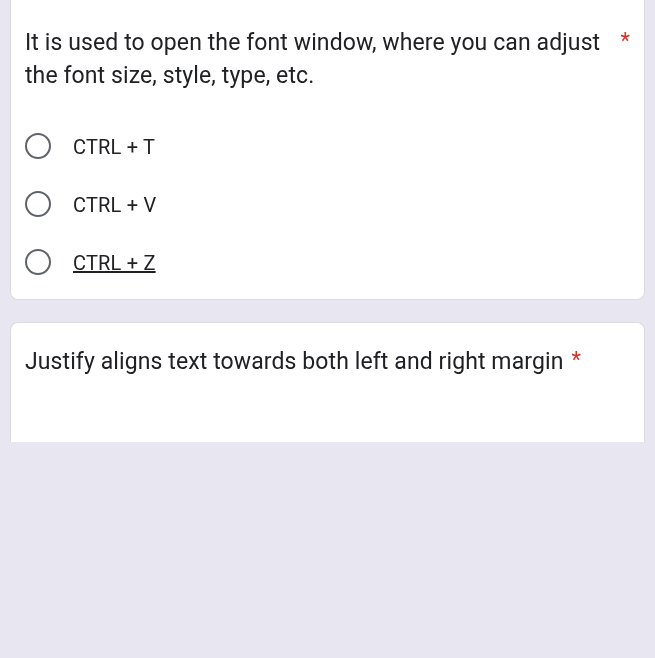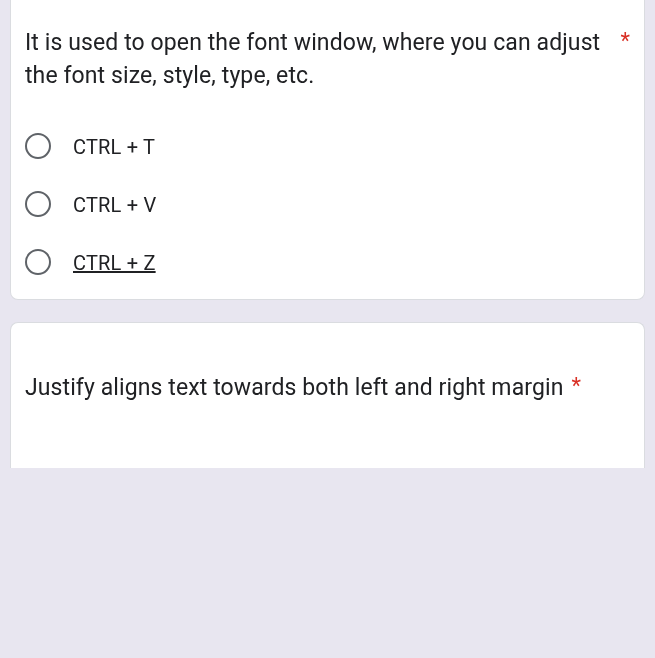--- a/index.html
+++ b/index.html
@@ -26,21 +26,21 @@
   }
   .card.first {
     margin-top: -10px; 
     border-top-left-radius: 0;
     border-top-right-radius: 0;
     border-top: none;
     padding-top: 36px;
   }
   .card.second {
     margin-top: 22px;
-    padding-top: 48px;
+    padding-top: 22px;
     border-bottom: none;
     border-bottom-left-radius: 0;
     border-bottom-right-radius: 0;
   }
   .question-row {
     display: flex;
     align-items: flex-start;
   }
   .question-text {
     font-size: 23px;

